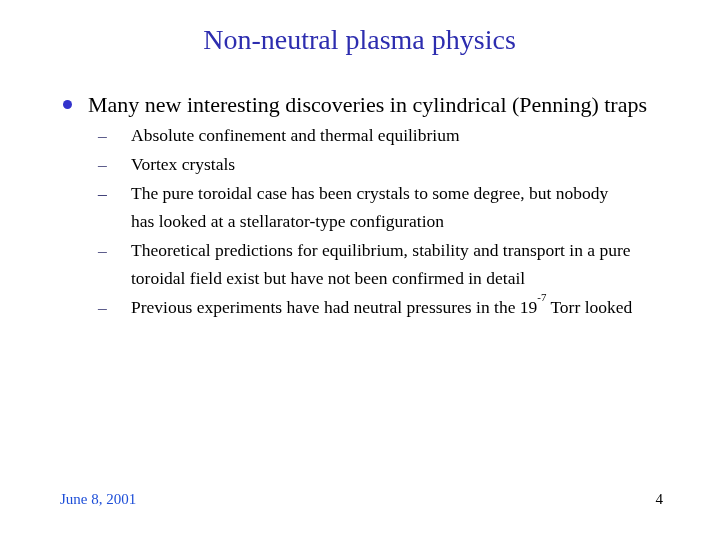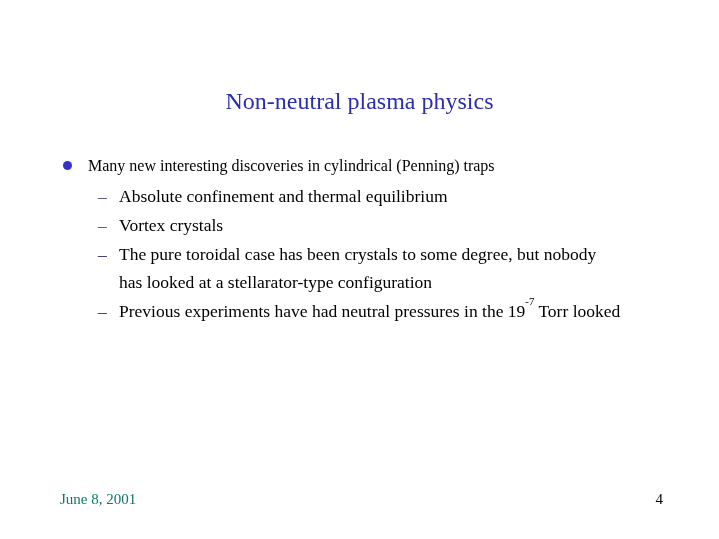--- a/index.html
+++ b/index.html
@@ -6,37 +6,36 @@
   .slide {
     position: relative;
     width: 719px;
     height: 539px;
     background: #ffffff;
     font-family: "Liberation Serif", "DejaVu Serif", serif;
     color: #000000;
     overflow: hidden;
   }
   .title {
-    padding-top: 60px;
+    padding-top: 23px;
     text-align: center;
-    font-size: 24px;
+    font-size: 28px;
     line-height: 34px;
     color: #2d2daf;
     font-weight: normal;
-    margin-top: 24px;
   }
   .content {
     margin-top: 33px;
     margin-left: 60px;
   }
   
   .l1 {
     position: relative;
     padding-left: 28px;
-    font-size: 16px;
+    font-size: 22px;
     line-height: 30px;
     margin-top: 3px;
   }
   .l1:first-child { margin-top: 0; }
   .l1text { max-width: 580px; }
   .dot {
     position: absolute;
     left: 3px;
     top: 10px;
     width: 9px;
@@ -51,34 +50,34 @@
     font-size: 17.5px;
     line-height: 28px;
     margin-top: 1px;
   }
   .dash {
     position: absolute;
     left: 38px;
     top: 0;
     color: #3f3f77;
   }
-  .l2text { max-width: 545px; }
+  .l2text { max-width: 545px; margin-left: 12px; }
   .l2text.narrow { max-width: 500px; }
   sup.exp {
     font-size: 0.62em;
     position: relative;
     top: -0.45em;
     line-height: 0;
   }
   .footer-date {
     position: absolute;
     left: 60px;
     top: 491px;
     font-size: 15px;
-    color: #0f766e;
+    color: #1d4ed8;
   }
   .footer-page {
     position: absolute;
     right: 56px;
     top: 491px;
     font-size: 15px;
     color: #000000;
   }
 </style>
 </head>
@@ -110,20 +109,21 @@
     </div>
 
 
     <div class="l2">
       <span class="dash">–</span>
       <div class="l2text narrow">The pure toroidal case has been crystals to some degree, but nobody has looked at a stellarator-type configuration</div>
     </div>
 
     <div class="l2">
       <span class="dash">–</span>
+      <div class="l2text">Theoretical predictions for equilibrium, stability and transport in a pure toroidal field exist but have not been confirmed in detail</div>
     </div>
 
     <div class="l2">
       <span class="dash">–</span>
       <div class="l2text"><span>Previous experiments have had neutral pressures in the 19</span><sup class="exp">-7</sup><span> Torr looked</span></div>
     </div>
 
   </div>
 
   <div class="footer-date">June 8, 2001</div>

